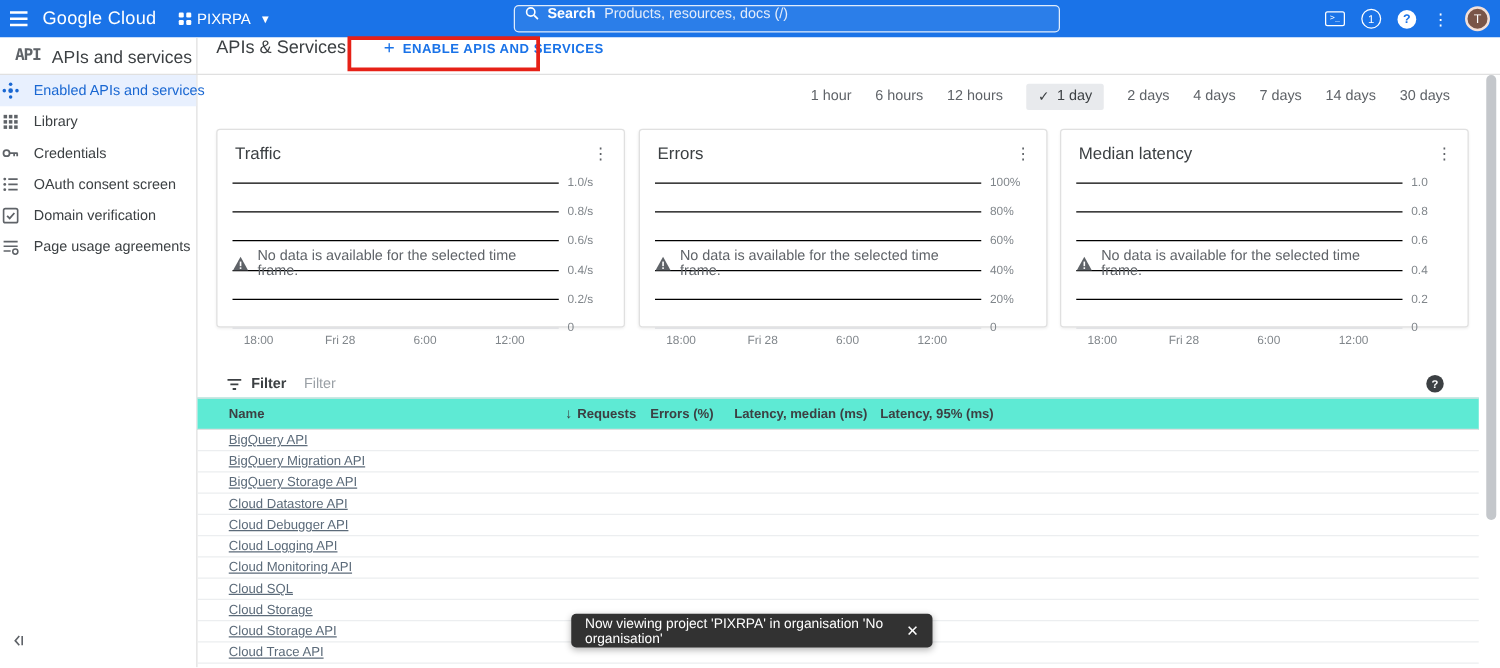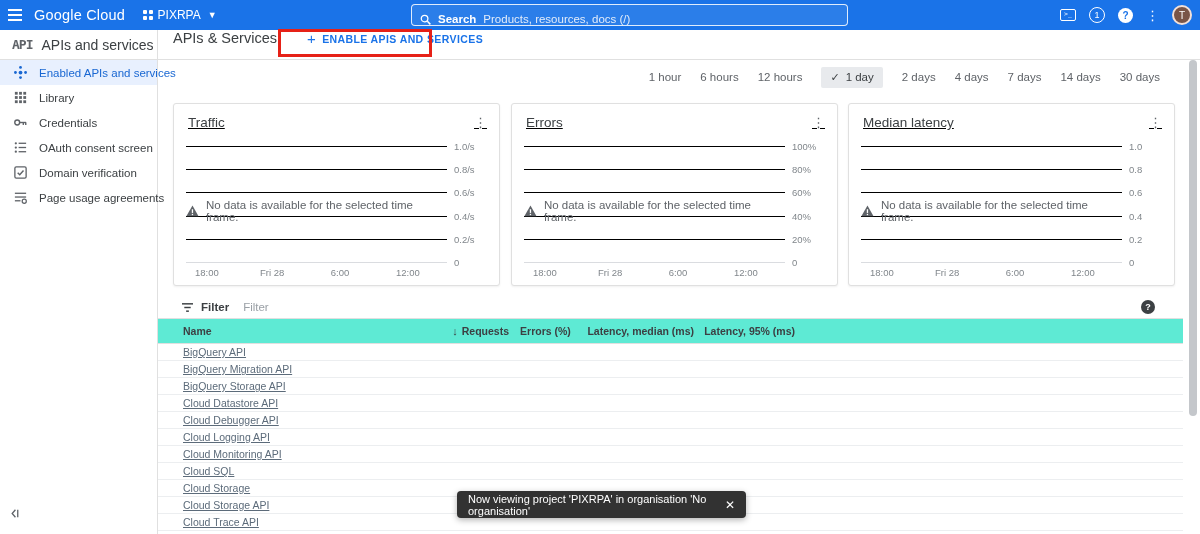--- a/index.html
+++ b/index.html
@@ -8,21 +8,21 @@
 
   
   .topbar { position:absolute; left:0; top:0; width:1200px; height:30px; background:#1a73e8; display:flex; align-items:center; color:#fff; }
   .hamburger { width:30px; height:30px; display:flex; flex-direction:column; justify-content:center; align-items:center; gap:3px; cursor:pointer; }
   .hamburger i { display:block; width:14px; height:2px; background:#fff; }
   .gc-logo { font-size:14.5px; color:#fff; margin-left:4px; letter-spacing:0.2px; white-space:nowrap; }
   .proj-chip { display:flex; align-items:center; gap:5px; margin-left:18px; font-size:12px; cursor:pointer; white-space:nowrap; }
   .proj-dots { display:inline-grid; grid-template-columns:4px 4px; gap:1.5px; }
   .proj-dots i { width:4px; height:4px; background:#fff; border-radius:1px; display:block; }
   .proj-caret { font-size:9px; margin-left:2px; }
-  .searchbox { position:absolute; left:411px; top:4px; width:437px; height:22px; border:1px solid rgba(255,255,255,0.85); border-radius:4px; display:flex; align-items:flex-end; padding:0 8px; gap:7px; font-size:11.5px; cursor:text; background:rgba(255,255,255,0.08); }
+  .searchbox { position:absolute; left:411px; top:4px; width:437px; height:22px; border:1px solid rgba(255,255,255,0.85); border-radius:4px; display:flex; align-items:flex-start; padding:0 8px; gap:7px; font-size:11.5px; cursor:text; background:rgba(255,255,255,0.08); }
   .searchbox .mag { width:11px; height:11px; flex:0 0 auto; }
   .searchbox .s-label { font-weight:bold; color:#fff; }
   .searchbox .s-hint { color:#e3ecfa; }
   .top-icons { position:absolute; right:8px; top:0; height:30px; display:flex; align-items:center; gap:13px; }
   .shell-icon { width:16px; height:12px; border:1.5px solid #fff; border-radius:2px; color:#fff; font-size:6.5px; line-height:9px; text-align:center; font-family:"DejaVu Sans Mono", monospace; cursor:pointer; }
   .notif { width:16px; height:16px; border:1.5px solid #fff; border-radius:50%; background:#1a73e8; color:#fff; font-size:9px; display:flex; align-items:center; justify-content:center; cursor:pointer; }
   .help-circ { width:15px; height:15px; border-radius:50%; background:#fff; color:#1a73e8; font-size:10px; font-weight:bold; display:flex; align-items:center; justify-content:center; cursor:pointer; }
   .kebab { color:#fff; font-size:13px; cursor:pointer; }
   .avatar { width:20px; height:20px; border-radius:50%; background:#795548; border:2px solid #f3e0d8; color:#fff; font-size:10px; display:flex; align-items:center; justify-content:center; cursor:pointer; }
 
@@ -31,32 +31,32 @@
   .drawer-head { width:158px; height:100%; display:flex; align-items:center; gap:9px; padding-left:12px; border-right:1px solid #e0e0e0; }
   .api-logo { font-family:"DejaVu Sans Mono", monospace; font-size:13px; font-weight:bold; color:#5f6368; letter-spacing:-1px; }
   .drawer-title { font-size:14px; color:#3c4043; white-space:nowrap; }
   .page-title { font-size:14.5px; color:#3c4043; margin-left:15px; white-space:nowrap; }
   .enable-btn { display:flex; align-items:center; gap:6px; margin-left:30px; color:#1a73e8; font-size:10.5px; font-weight:bold; letter-spacing:0.4px; cursor:pointer; white-space:nowrap; }
   .enable-btn .plus { font-size:15px; font-weight:normal; }
   .annotation-box { position:absolute; left:278px; top:29px; width:154px; height:28px; border:3px solid #e62117; pointer-events:none; z-index:50; }
 
   
   .sidebar { position:absolute; left:0; top:60px; width:158px; height:474px; background:#fff; border-right:1px solid #e0e0e0; }
-  .side-item { height:25px; display:flex; align-items:center; gap:11px; padding-left:13px; font-size:11.5px; color:#3c4043; cursor:pointer; white-space:nowrap; }
+  .side-item { height:25px; display:flex; align-items:center; gap:11px; padding-left:1px; font-size:11.5px; color:#3c4043; cursor:pointer; white-space:nowrap; }
   .side-item svg { flex:0 0 auto; }
   .side-item.selected { background:#e8f0fe; color:#1967d2; }
   .collapse-btn { position:absolute; left:8px; bottom:10px; color:#5f6368; cursor:pointer; }
 
   
   .timerange { position:absolute; left:158px; top:64px; width:1024px; height:26px; display:flex; align-items:center; justify-content:flex-end; gap:19px; padding-right:22px; font-size:11.5px; color:#5f6368; }
   .tr-opt { cursor:pointer; white-space:nowrap; }
   .tr-opt.selected { background:#e8eaed; color:#3c4043; padding:4px 9px; border-radius:2px; display:flex; gap:6px; align-items:center; }
   .tr-check { font-size:11px; color:#3c4043; }
 
-  .card { position:absolute; top:103px; width:327px; height:183px; background:#fff; border:1px solid #e0e0e0; border-radius:3px; box-shadow:0 1px 2px rgba(60,64,67,0.08);text-decoration:underline; }
+  .card { position:absolute; top:103px; width:327px; height:159px; background:#fff; border:1px solid #e0e0e0; border-radius:3px; box-shadow:0 1px 2px rgba(60,64,67,0.08); }
   .card-head { display:flex; justify-content:space-between; align-items:center; padding:11px 12px 0 14px; }
   .card-title { font-size:13.5px; color:#3c4043; }
   .card-more { color:#5f6368; font-size:13px; cursor:pointer; line-height:10px; }
   .plot { position:absolute; left:12px; top:42px; right:52px; height:116px; }
   .gl { position:absolute; left:0; right:0; height:1px; background:#000000; }
   .gl.base { background:#dadce0; }
   .ytick { position:absolute; left:calc(100% + 7px); top:-5px; font-size:9.5px; color:#80868b; white-space:nowrap; }
   .nodata { position:absolute; left:0; right:0; top:46%; display:flex; justify-content:center; align-items:center; gap:7px; font-size:11.5px; color:#5f6368; }
   .xticks { position:absolute; left:12px; right:52px; top:163px; height:12px; font-size:9.5px; color:#80868b; }
   .xticks span { position:absolute; transform:translateX(-50%); white-space:nowrap; }

